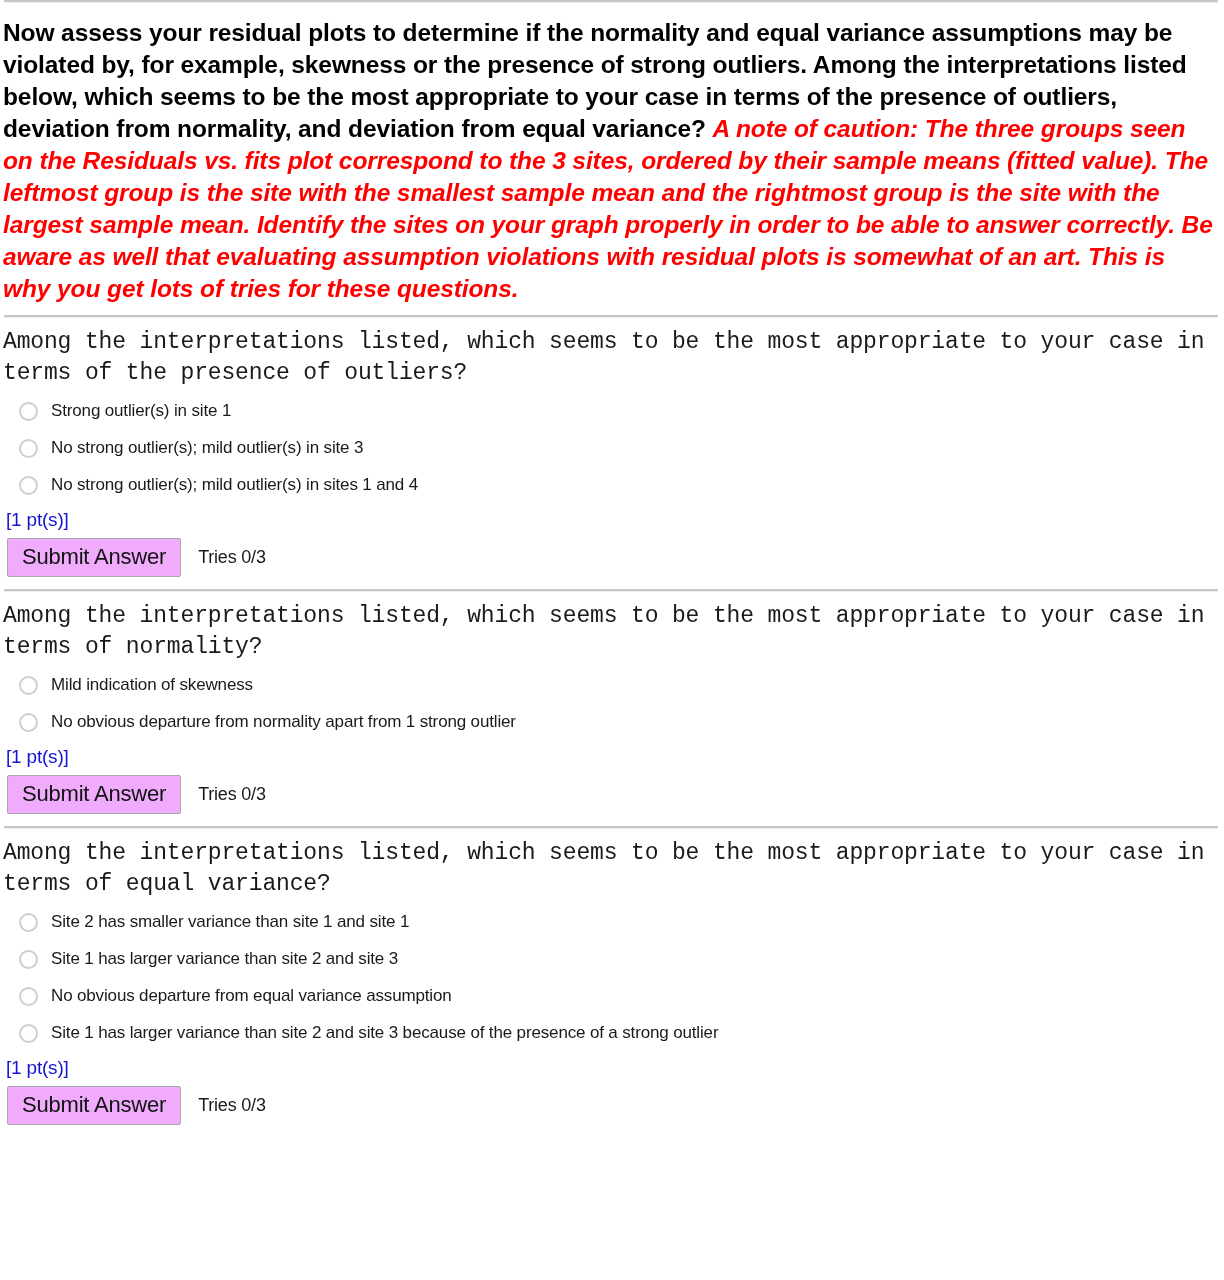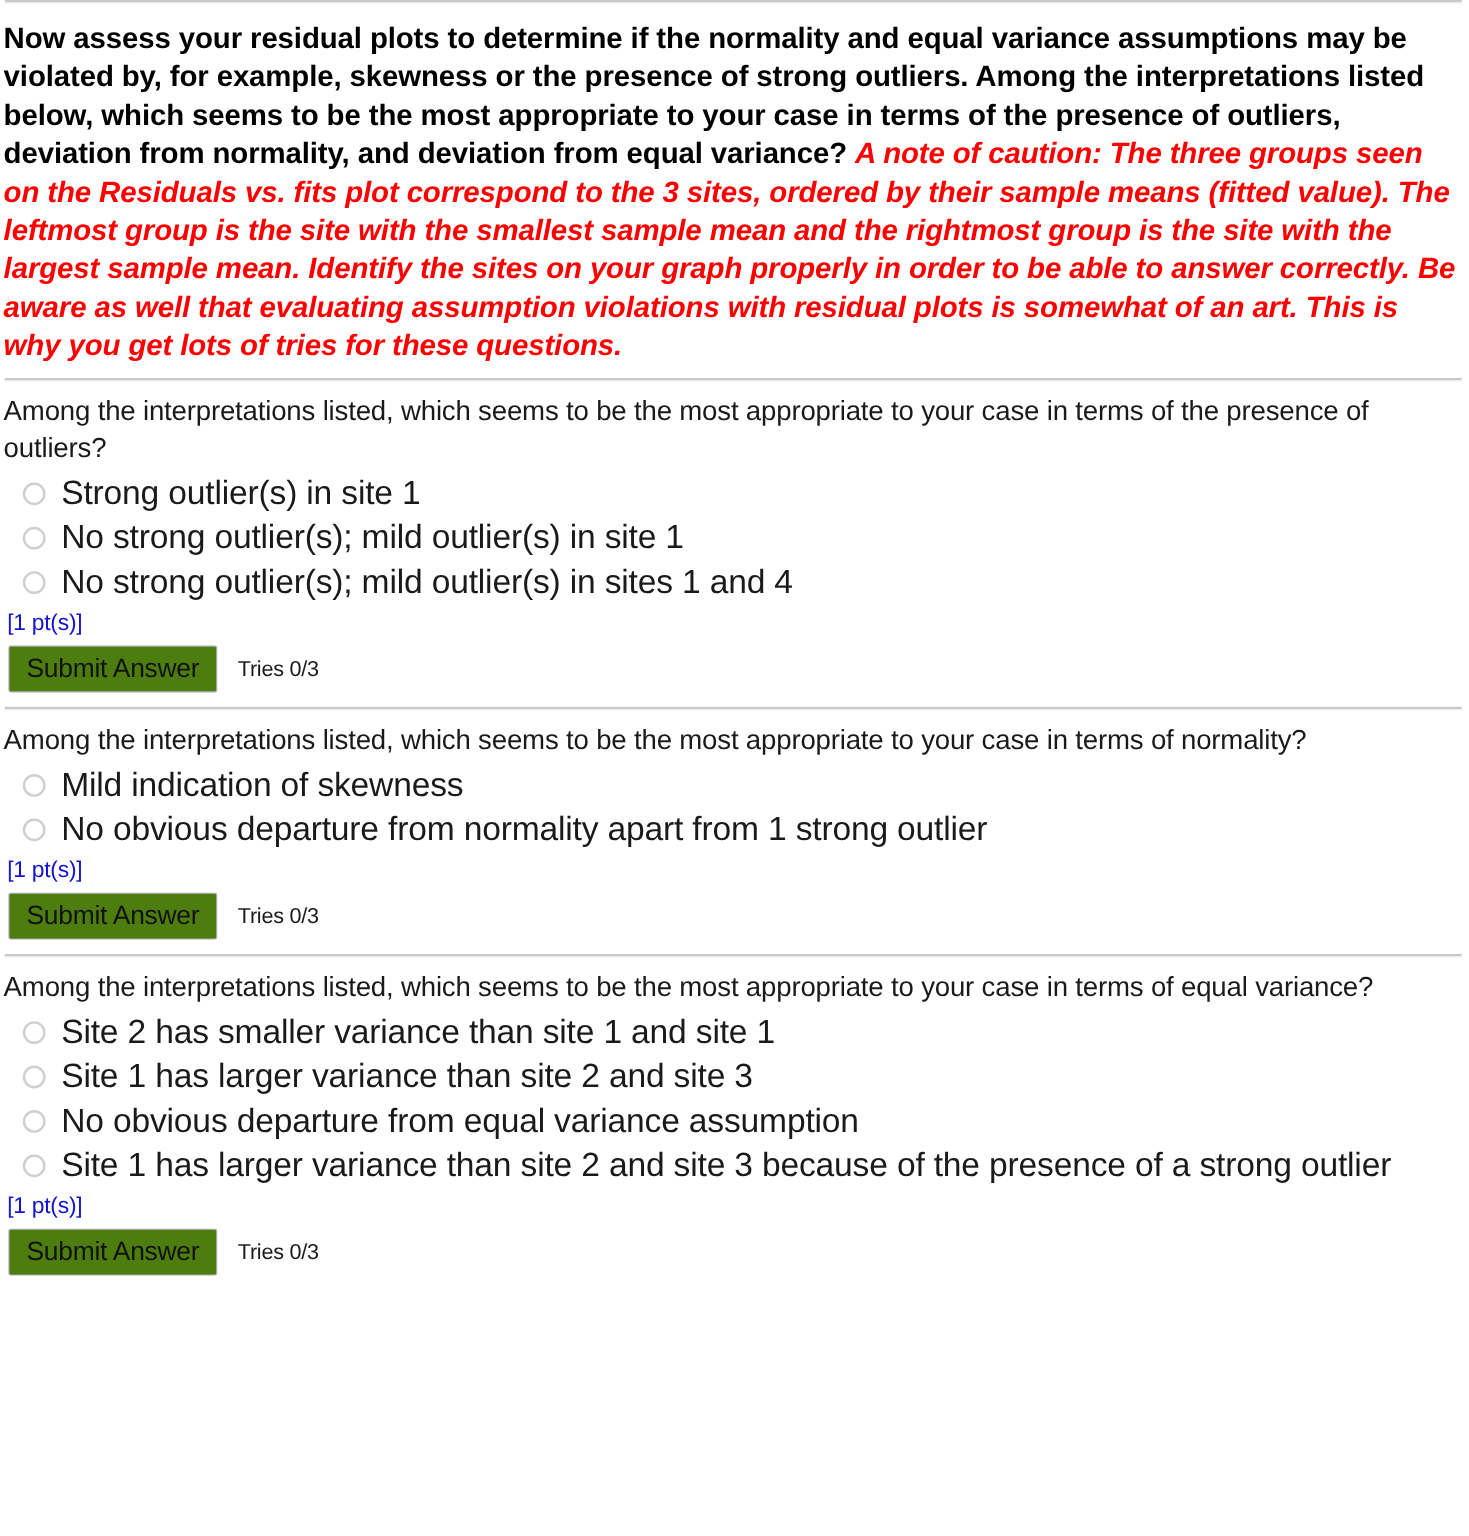--- a/index.html
+++ b/index.html
@@ -40,20 +40,21 @@
     font-weight: bold;
   }
   .qblock {
     padding: 9px 6px 12px 3px;
   }
   .qtext {
     font-size: 23px;
     line-height: 31px;
     color: #1a1a1a;
     letter-spacing: -0.15px;
+    font-family: Liberation Mono, monospace;
   }
   .options {
     margin: 4px 0 0 0;
     padding: 0;
     list-style: none;
   }
   .option {
     display: flex;
     align-items: center;
     margin: 0 0 1px 0;
@@ -65,21 +66,21 @@
     height: 19px;
     min-width: 19px;
     border: 2px solid #cfcfcf;
     border-radius: 50%;
     background: #ffffff;
     box-sizing: border-box;
     margin: 0 13px 0 16px;
     display: inline-block;
   }
   .option-label {
-    font-size: 28px;
+    font-size: 17px;
     line-height: 30px;
     color: #1a1a1a;
     letter-spacing: -0.15px;
     white-space: nowrap;
   }
   .points {
     color: #1414d2;
     font-size: 19px;
     line-height: 26px;
     padding: 3px 0 3px 3px;
@@ -89,21 +90,21 @@
     display: flex;
     align-items: center;
     padding-left: 4px;
     margin-top: 2px;
   }
   .submit-btn {
     font-family: "Liberation Sans", sans-serif;
     font-size: 22px;
     line-height: 22px;
     color: #121212;
-    background: #4d7c0f;
+    background: #f0abfc;
     border: 1px solid #a7a7a7;
     border-radius: 2px;
     padding: 7px 14px 8px 14px;
     cursor: pointer;
     letter-spacing: -0.2px;
   }
   .tries {
     font-size: 18px;
     color: #1a1a1a;
     margin-left: 17px;
@@ -125,21 +126,21 @@
 
   <div class="qblock">
     <div class="qtext">Among the interpretations listed, which seems to be the most appropriate to your case in terms of the presence of outliers?</div>
     <div class="options">
       <div class="option">
         <span class="radio"></span>
         <span class="option-label">Strong outlier(s) in site 1</span>
       </div>
       <div class="option">
         <span class="radio"></span>
-        <span class="option-label">No strong outlier(s); mild outlier(s) in site 1</span>
+        <span class="option-label">No strong outlier(s); mild outlier(s) in site 3</span>
       </div>
       <div class="option">
         <span class="radio"></span>
         <span class="option-label">No strong outlier(s); mild outlier(s) in sites 1 and 4</span>
       </div>
     </div>
     <div class="points">[1 pt(s)]</div>
     <div class="submit-row">
       <button class="submit-btn">Submit Answer</button>
       <span class="tries">Tries 0/3</span>

